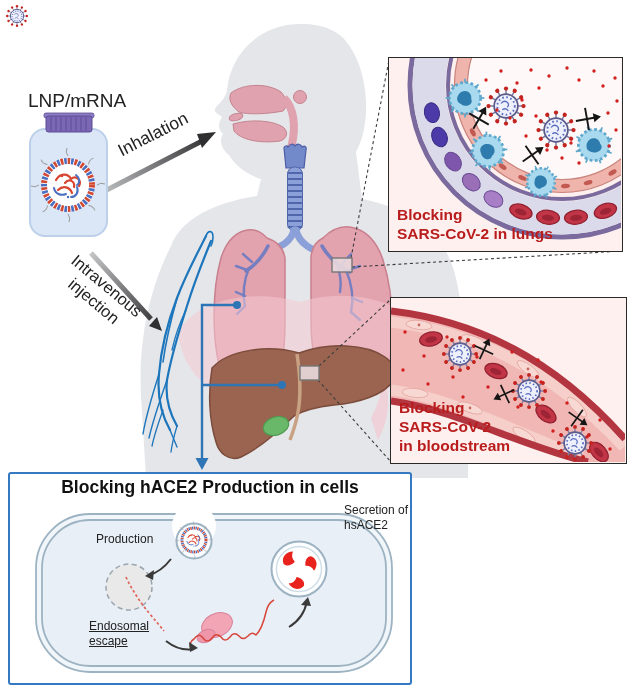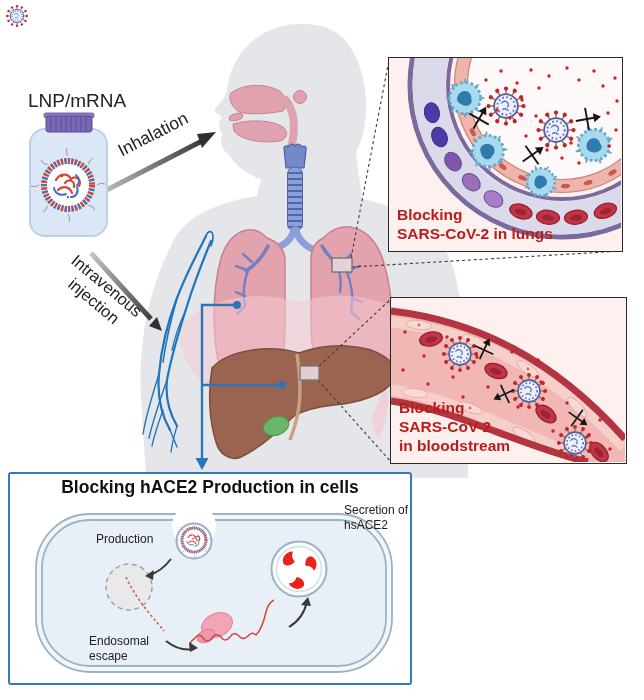--- a/index.html
+++ b/index.html
@@ -16,21 +16,21 @@
   #panel-lungs{left:388px;top:57px;width:235px;height:195px;}
   #panel-blood{left:390px;top:297px;width:237px;height:167px;}
   #panel-cell{left:8px;top:472px;width:404px;height:213px;background:#ffffff;border:2px solid #3579c1;border-radius:3px;}
   .panel svg{position:absolute;left:0;top:0;}
   .panel-caption{position:absolute;left:8px;bottom:7px;font-weight:bold;font-size:15.5px;line-height:1.22;
       color:#b91c1c;white-space:pre-line;z-index:2;}
   .cell-label{position:absolute;font-size:12px;line-height:1.22;color:#222;white-space:pre-line;z-index:2;}
   #cell-title{position:absolute;top:3px;left:0;right:0;text-align:center;font-weight:bold;font-size:17.5px;color:#111;z-index:2;}
   #lbl-endocytosis{left:86px;top:58px;}
   #lbl-secretion{left:334px;top:29px;}
-  #lbl-endosomal{left:79px;top:160px;}
+  #lbl-endosomal{left:79px;top:145px;text-decoration:underline;}
   #lbl-translation{left:213px;top:159px;}
 </style>
 </head>
 <body>
 
 <div id="canvas">
 
 <svg width="0" height="0" style="position:absolute" aria-hidden="true">
   <defs>
     <g id="virus">

